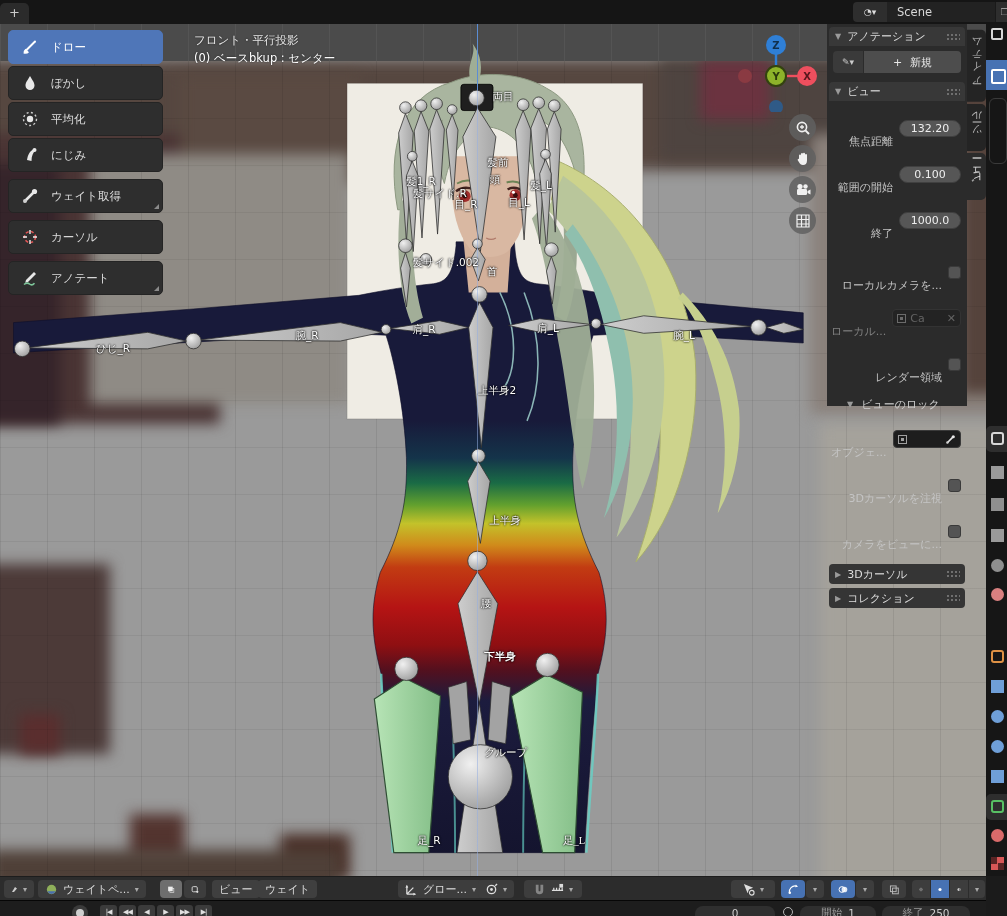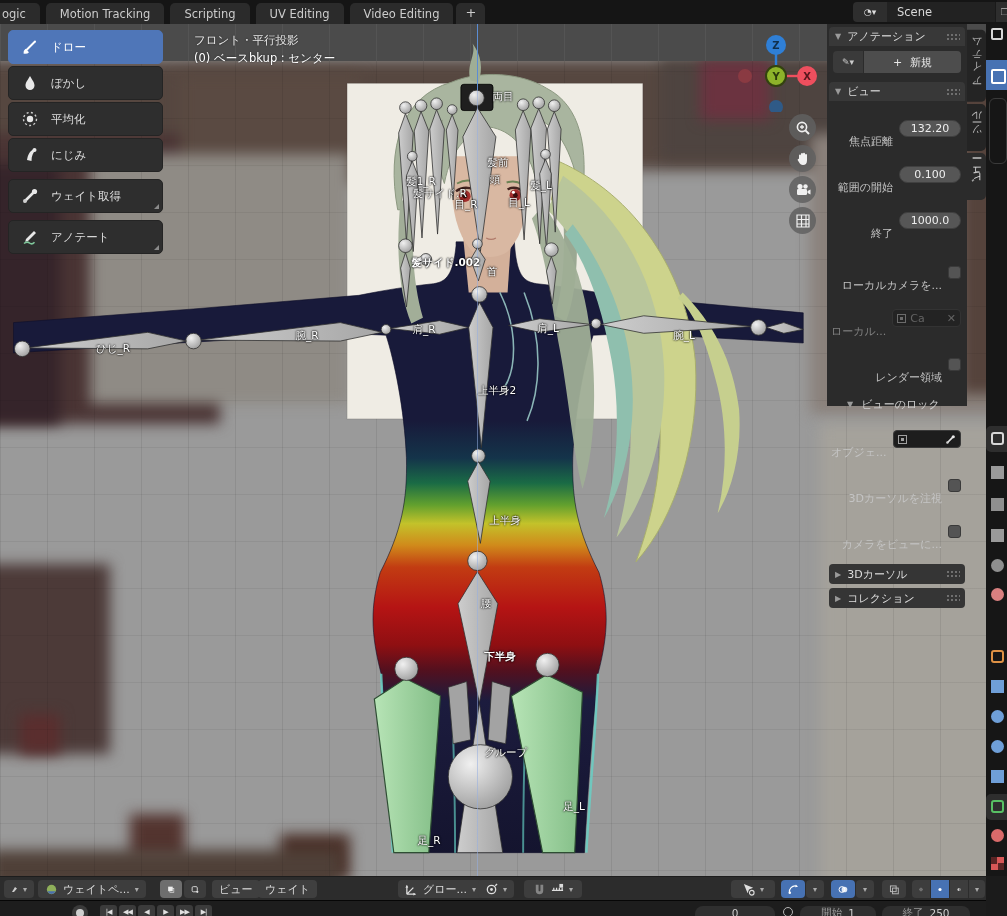--- a/index.html
+++ b/index.html
@@ -161,28 +161,20 @@
         <rect x="2" y="7" width="10" height="6" rx="1.2" fill="#f0f0f0"></rect>
         <path d="M12.5 9 l3-1.5 v5 l-3-1.5z" fill="#f0f0f0"></path>
       </symbol>
     <symbol id="i-gridvp" viewBox="0 0 16 16">
         <path d="M2 2h12v12H2z M2 6.5h12 M2 11h12 M6.5 2v12 M11 2v12" stroke="#f0f0f0" stroke-width="1.2" fill="none"></path>
       </symbol>
   </defs>
 </svg>
 
 <div id="topbar">
-  <div style="display:flex">
-
-  <div class="tb-tab first">ogic</div>
-      <div class="tb-tab">Motion Tracking</div>
-      <div class="tb-tab">Scripting</div>
-      <div class="tb-tab">UV Editing</div>
-      <div class="tb-tab">Video Editing</div>
-    </div>
   <div class="tb-add">+</div>
   <div id="scene-chip">
     <div class="ic">◔▾</div>
     <div class="nm">Scene</div>
     <div class="cp">❐</div>
   </div>
 </div>
 
 <div id="viewport">
   <div id="photo">
@@ -338,34 +330,34 @@
   <div style="position:absolute;inset:0;pointer-events:none">
 
   <div class="bone-label" style="position: absolute; left: 503px; top: 73px; font-family: Liberation Mono, monospace;">両目</div>
       <div class="bone-label" style="position: absolute; left: 498px; top: 139px;">髪前</div>
       <div class="bone-label" style="position: absolute; left: 495px; top: 156px;">頭</div>
       <div class="bone-label" style="position: absolute; left: 421px; top: 158px;">髪1_R</div>
       <div class="bone-label" style="position: absolute; left: 440px; top: 170px;">髪サイド.R</div>
       <div class="bone-label" style="position: absolute; left: 466px; top: 181px;">目_R</div>
       <div class="bone-label" style="position: absolute; left: 519px; top: 179px;">目_L</div>
       <div class="bone-label" style="position: absolute; left: 541px; top: 162px;">髪_L</div>
-      <div class="bone-label" style="position: absolute; left: 446px; top: 239px; font-weight: bold;">髪サイド.002</div>
+      <div class="bone-label" style="position: absolute; left: 446px; top: 239px;">髪サイド.002</div>
       <div class="bone-label" style="position: absolute; left: 492px; top: 248px;">首</div>
       <div class="bone-label" style="position: absolute; left: 424px; top: 306px;">肩_R</div>
       <div class="bone-label" style="position: absolute; left: 548px; top: 305px;">肩_L</div>
       <div class="bone-label" style="position: absolute; left: 307px; top: 312px;">腕_R</div>
       <div class="bone-label" style="position: absolute; left: 684px; top: 312px;">腕_L</div>
       <div class="bone-label" style="position: absolute; left: 113px; top: 325px;">ひじ_R</div>
       <div class="bone-label" style="position: absolute; left: 497px; top: 367px;">上半身2</div>
       <div class="bone-label" style="position: absolute; left: 505px; top: 497px;">上半身</div>
       <div class="bone-label" style="position: absolute; left: 486px; top: 580px;">腰</div>
       <div class="bone-label" style="position: absolute; left: 500px; top: 633px; font-weight: bold;">下半身</div>
       <div class="bone-label" style="position: absolute; left: 506px; top: 729px;">グループ</div>
       <div class="bone-label" style="position: absolute; left: 429px; top: 817px;">足_R</div>
-      <div class="bone-label" style="position: absolute; left: 574px; top: 783px;">足_L</div>
+      <div class="bone-label" style="position: absolute; left: 574px; top: 817px; font-family: Liberation Serif, serif;">足_L</div>
     </div>
 
   <div id="vp-header-text">
     <div class="l1">フロント・平行投影</div>
     <div class="l2">(0) ベースbkup : センター</div>
   </div>
 
   <div id="toolbar">
     <div>
 
@@ -391,20 +383,26 @@
           <svg class="ticon">
             <use href="#i-smear" xlink:href="#i-smear"></use>
           </svg>
           <span>にじみ</span>
         </div>
         <div class="tool-btn has-sub gap">
           <svg class="ticon">
             <use href="#i-dropper" xlink:href="#i-dropper"></use>
           </svg>
           <span>ウェイト取得</span>
+        </div>
+        <div class="tool-btn gap">
+          <svg class="ticon">
+            <use href="#i-cursor" xlink:href="#i-cursor"></use>
+          </svg>
+          <span>カーソル</span>
         </div>
         <div class="tool-btn has-sub gap">
           <svg class="ticon">
             <use href="#i-annotate" xlink:href="#i-annotate"></use>
           </svg>
           <span>アノテート</span>
         </div>
       </div>
   </div>
 

